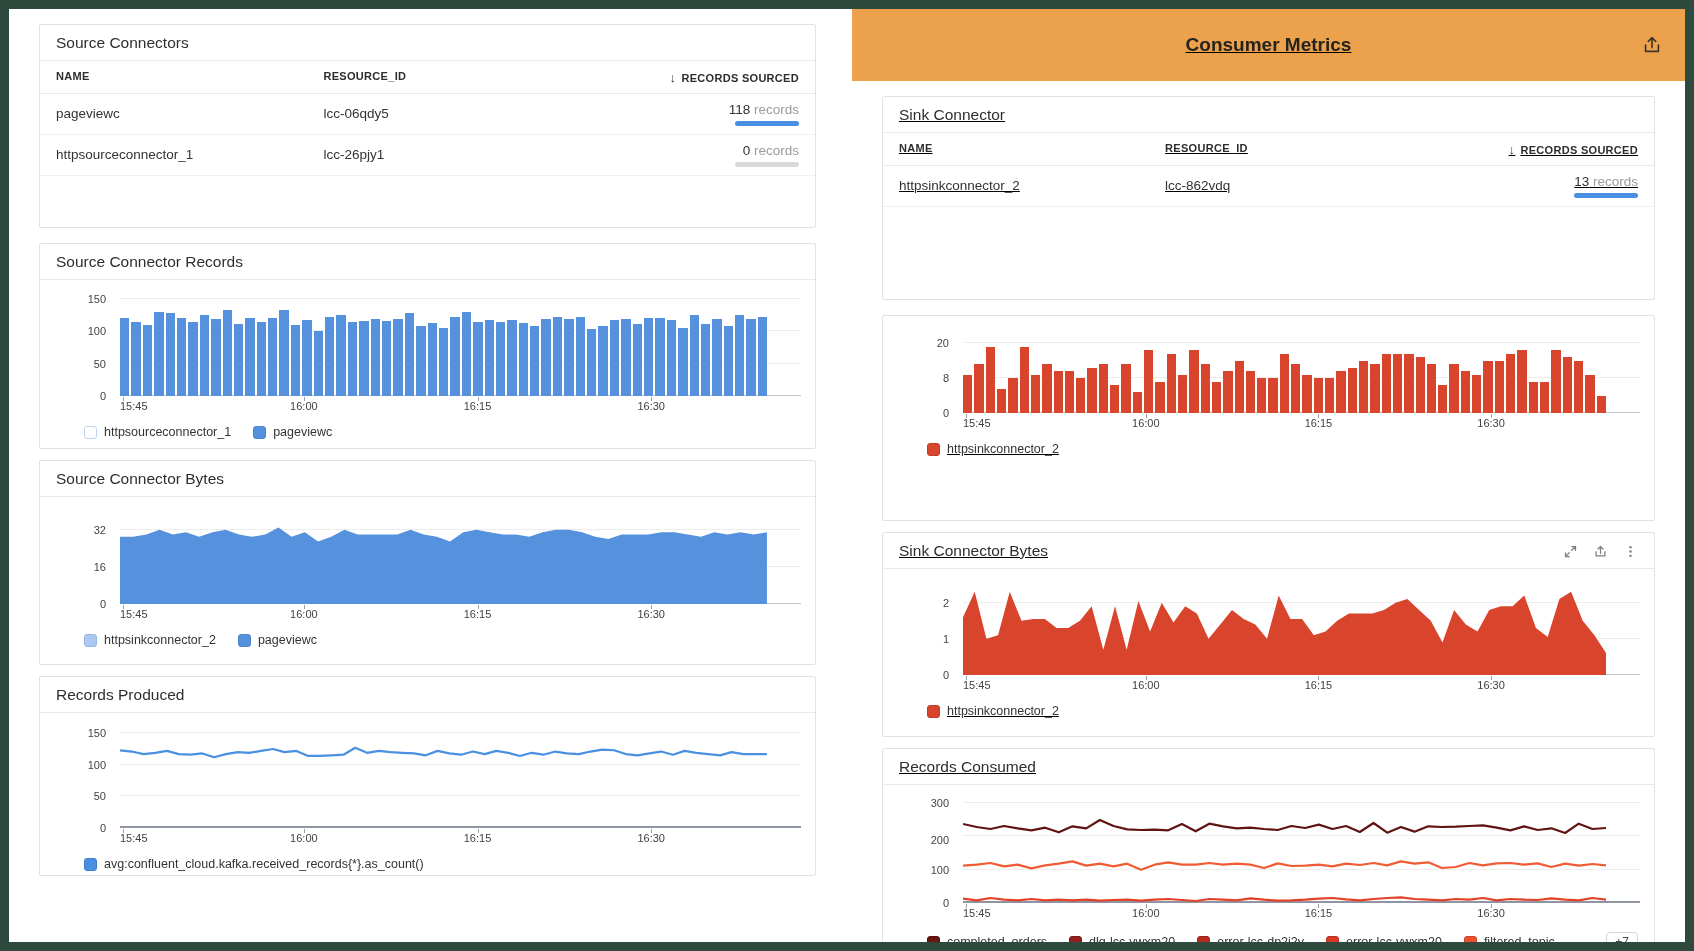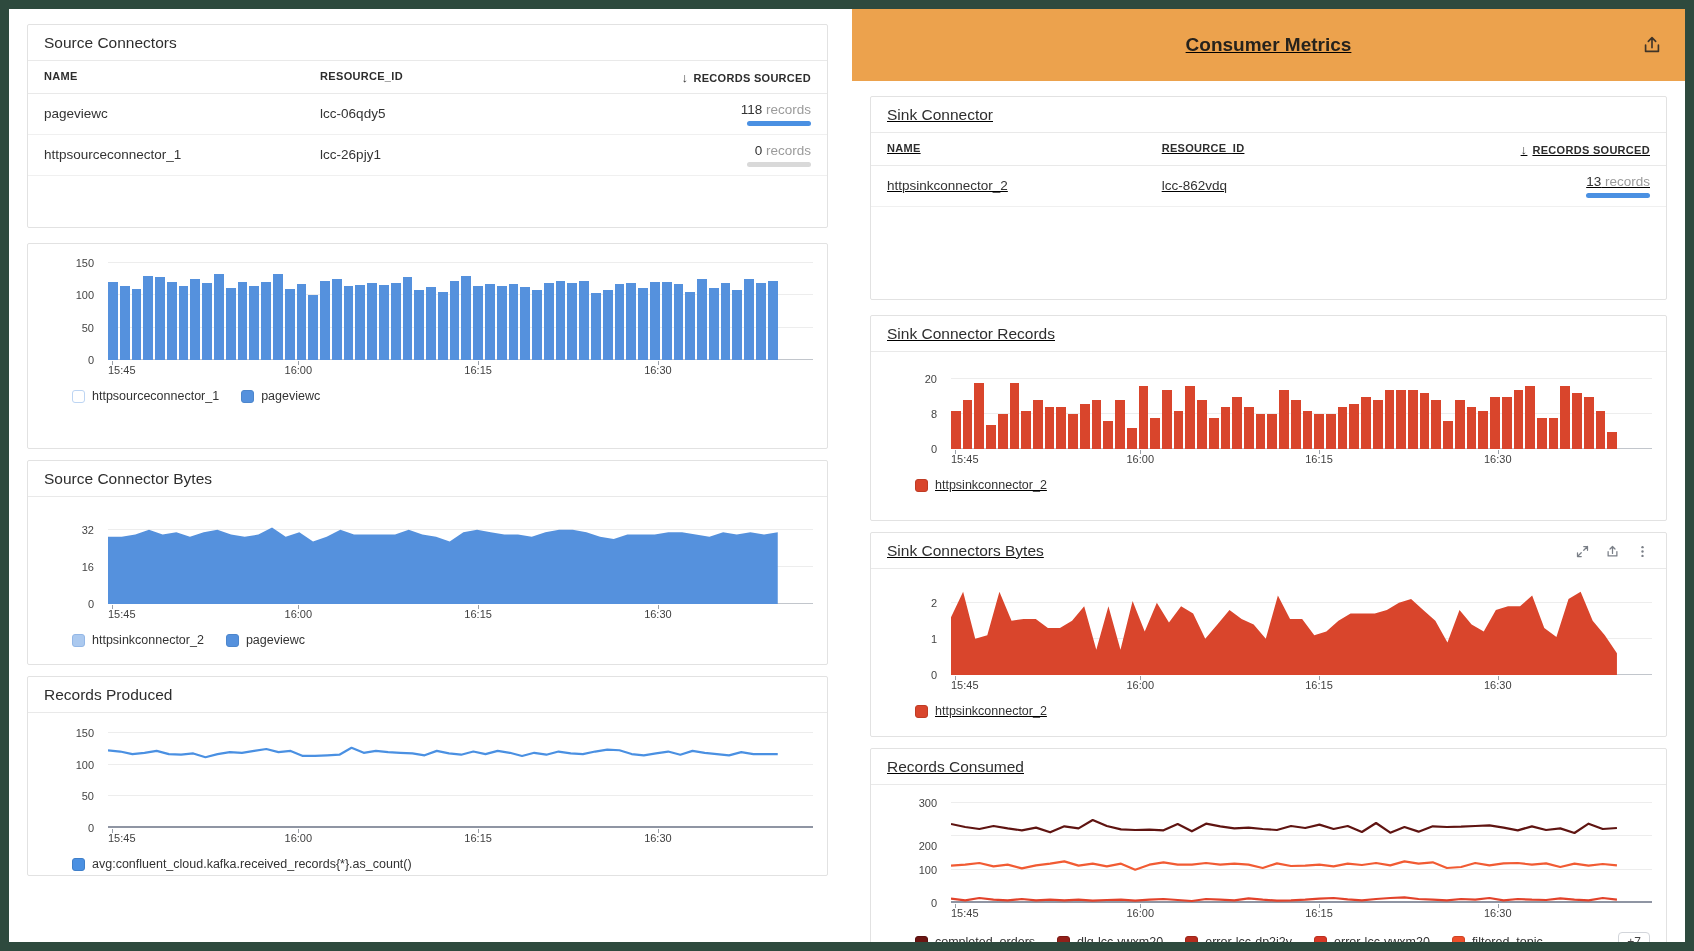--- a/index.html
+++ b/index.html
@@ -10,21 +10,21 @@
   .panel--consumer { width:833px;text-decoration:underline; }
   .panel-header { height:72px; display:flex; align-items:center; justify-content:center; position:relative; }
   .panel--producer .panel-header { background:#3163cf; }
   .panel--consumer .panel-header { background:#eca24d; }
   .panel-title { font-size:19px; font-weight:700; }
   .panel--producer .panel-title { color:#ffffff; }
   .panel--consumer .panel-title { color:#26221c; }
   .header-action { position:absolute; right:22px; top:25px; width:22px; height:22px; color:#3f3428; cursor:pointer; }
   .header-action svg { width:100%; height:100%; }
 
-  .cards { padding:0 18px; }
+  .cards { padding:0 30px; }
   .card { border:1px solid #e2e2e2; border-radius:2px; margin-top:15px; background:#fff; overflow:hidden; }
   .card--c1 { height:204px; }
   .card--c2 { height:206px; margin-top:15px; }
   .card--c3 { height:205px; margin-top:11px; }
   .card--c4 { height:200px; margin-top:11px; }
   .card-head { display:flex; align-items:center; justify-content:space-between; padding:9px 16px 8px; border-bottom:1px solid #e9e9e9; }
   .card-title { font-size:15.5px; color:#2e2e2e; }
   .card-tools { display:flex; gap:15px; align-items:center; color:#7a7f87; }
   .tool-icon { width:15px; height:15px; cursor:pointer; }
   .tool-icon svg { width:100%; height:100%; display:block; }
@@ -95,20 +95,23 @@
               <div class="tc-res">lcc-26pjy1</div>
               <div class="tc-rec">
                 <div><span class="rec-val">0</span><span class="rec-unit"> records</span></div>
                 <div class="rec-bar" style="background: rgb(217, 217, 217);"></div>
               </div>
             </div>
           </div>
       </div>
 
       <div class="card card--c2">
+        <div class="card-head">
+          <div class="card-title">Source Connector Records</div>
+        </div>
         <div class="chart">
             <div class="gutter">
               <div class="ylab" style="bottom: 89.8944px;">150</div>
               <div class="ylab" style="bottom: 57.5963px;">100</div>
               <div class="ylab" style="bottom: 25.2981px;">50</div>
               <div class="ylab" style="bottom: -7px;">0</div>
             </div>
             <div class="plot" style="height: 104px;">
               <div class="grid" style="bottom: 96.8944px;"></div>
               <div class="grid" style="bottom: 64.5963px;"></div>
@@ -315,23 +318,20 @@
               <div class="tc-res">lcc-862vdq</div>
               <div class="tc-rec">
                 <div><span class="rec-val">13</span><span class="rec-unit"> records</span></div>
                 <div class="rec-bar" style="background: rgb(74, 144, 226);"></div>
               </div>
             </div>
           </div>
       </div>
 
       <div class="card card--c2">
-        <div class="card-head">
-          <div class="card-title">Sink Connector Records</div>
-        </div>
         <div class="chart">
             <div class="gutter">
               <div class="ylab" style="bottom: 62.9588px;">20</div>
               <div class="ylab" style="bottom: 27.9794px;">8</div>
               <div class="ylab" style="bottom: -7px;">0</div>
             </div>
             <div class="plot" style="height: 85px;">
               <div class="grid" style="bottom: 69.9588px;"></div>
               <div class="grid" style="bottom: 34.9794px;"></div>
               <div class="axis"></div>
@@ -411,21 +411,21 @@
         <div class="legend">
             <span class="legend-item">
               <span class="swatch" style="background: rgb(217, 69, 44); border: 1px solid rgb(191, 60, 37);"></span>
               <span>httpsinkconnector_2</span>
             </span>
           </div>
       </div>
 
       <div class="card card--c3">
         <div class="card-head">
-          <div class="card-title">Sink Connectors Bytes</div>
+          <div class="card-title">Sink Connector Bytes</div>
           <div class="card-tools">
             <span class="tool-icon">
               <svg viewBox="0 0 24 24" fill="none" stroke="currentColor" stroke-width="2" stroke-linecap="round" stroke-linejoin="round">
                 <path d="M14 4h6v6M20 4l-6 6M10 20H4v-6M4 20l6-6"></path>
               </svg>
             </span>
             <span class="tool-icon">
               <svg viewBox="0 0 24 24" fill="none" stroke="currentColor" stroke-width="2" stroke-linecap="round" stroke-linejoin="round">
                 <path d="M12 15V4M8 8l4-4 4 4M5 12v7h14v-7"></path>
               </svg>
@@ -474,21 +474,21 @@
           </div>
       </div>
 
       <div class="card card--c4">
         <div class="card-head">
           <div class="card-title">Records Consumed</div>
         </div>
         <div class="chart">
             <div class="gutter">
               <div class="ylab" style="bottom: 93px;">300</div>
-              <div class="ylab" style="bottom: 50px;">200</div>
+              <div class="ylab" style="bottom: 56px;">200</div>
               <div class="ylab" style="bottom: 26.3333px;">100</div>
               <div class="ylab" style="bottom: -7px;">0</div>
             </div>
             <div class="plot" style="height: 106px;">
               <div class="grid" style="bottom: 100px;"></div>
               <div class="grid" style="bottom: 66.6667px;"></div>
               <div class="grid" style="bottom: 33.3333px;"></div>
               <div class="axis axis--thick"></div>
               <div class="dwrap" style="width: 95%;">
                 <svg viewBox="0 0 1000 100" preserveAspectRatio="none">

